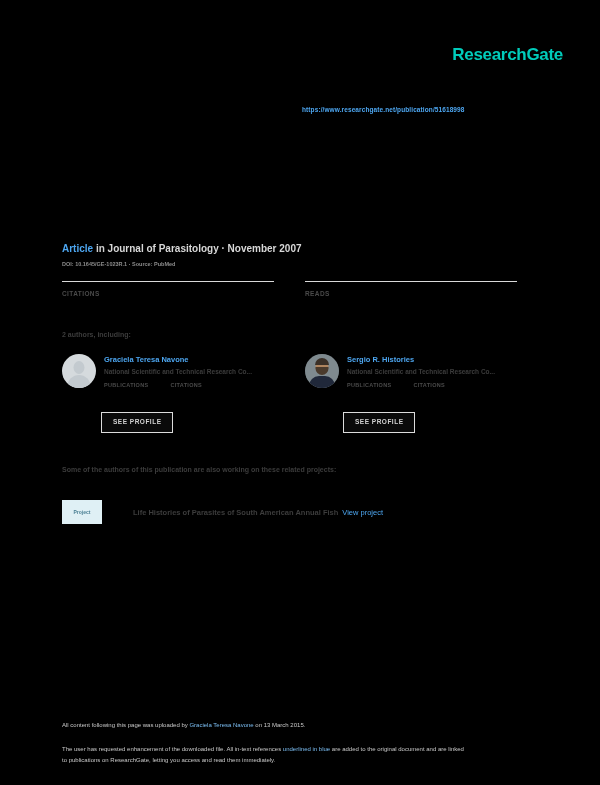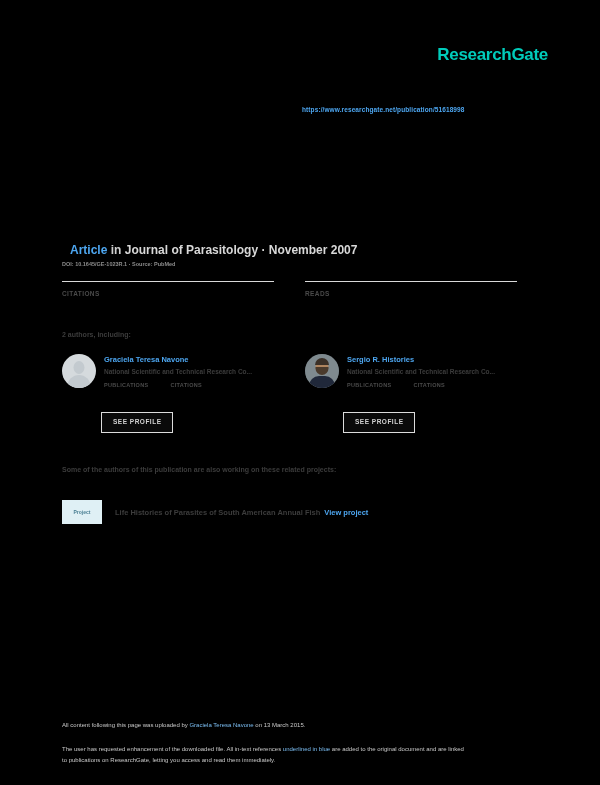--- a/index.html
+++ b/index.html
@@ -17,21 +17,21 @@
   .page {
     position: absolute;
     inset: 0;
     background: #000000;
   }
 
   
   .rg-logo {
     position: absolute;
     top: 45px;
-    right: 52px;
+    right: 37px;
     font-size: 17px;
     font-weight: bold;
     letter-spacing: -0.3px;
     color: #00ccbb;
     font-family: "Liberation Sans", sans-serif;
   }
   .pub-url {
     position: absolute;
     top: 106px;
     left: 302px;
@@ -40,23 +40,22 @@
     color: #4da6f0;
     letter-spacing: 0.1px;
     white-space: nowrap;
   }
 
   
   .article-line {
     position: absolute;
     top: 243px;
     left: 62px;
-    font-size: 12px;
-    white-space: nowrap;
-    margin-left: 8px;
+    font-size: 10px;
+    white-space: nowrap;
   }
   .article-line .kw {
     color: #4da6f0;
     font-weight: bold;
   }
   .article-line .in {
     color: #cfcfcf;
     font-weight: bold;
   }
   .article-line .jrnl {
@@ -258,30 +257,30 @@
     height: 24px;
     background: #dff0f5;
     display: flex;
     align-items: center;
     justify-content: center;
     font-size: 5px;
     font-weight: bold;
     color: #4a7f93;
   }
   .project-title {
-    margin-left: 13px;
+    margin-left: 31px;
     font-size: 7.5px;
     font-weight: bold;
     color: #3c3c3c;
     white-space: nowrap;
   }
   .view-project {
     margin-left: 4px;
     font-size: 7.5px;
-    font-weight: bold;
+    font-weight: normal;
     color: #4da6f0;
     white-space: nowrap;
   }
 
   
   .footer-upload {
     position: absolute;
     top: 722px;
     left: 62px;
     font-size: 6px;

